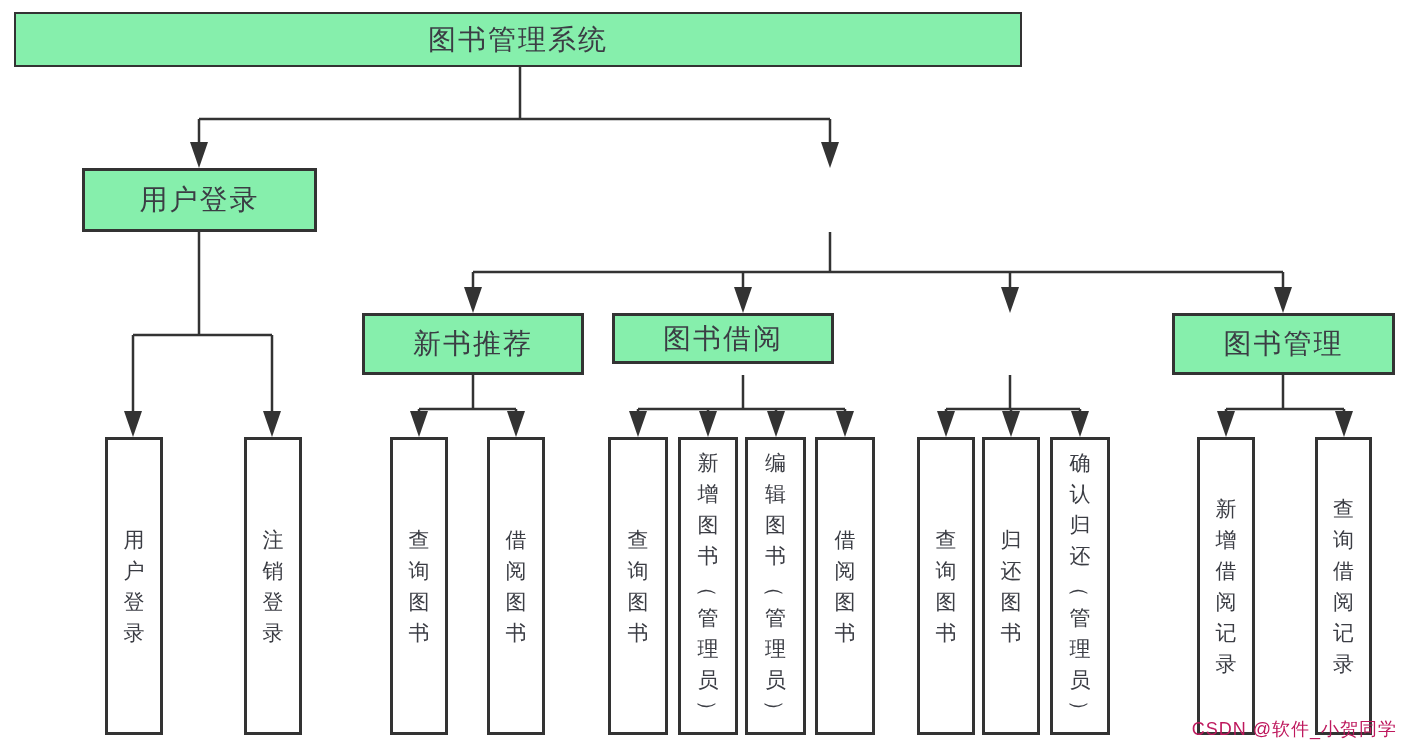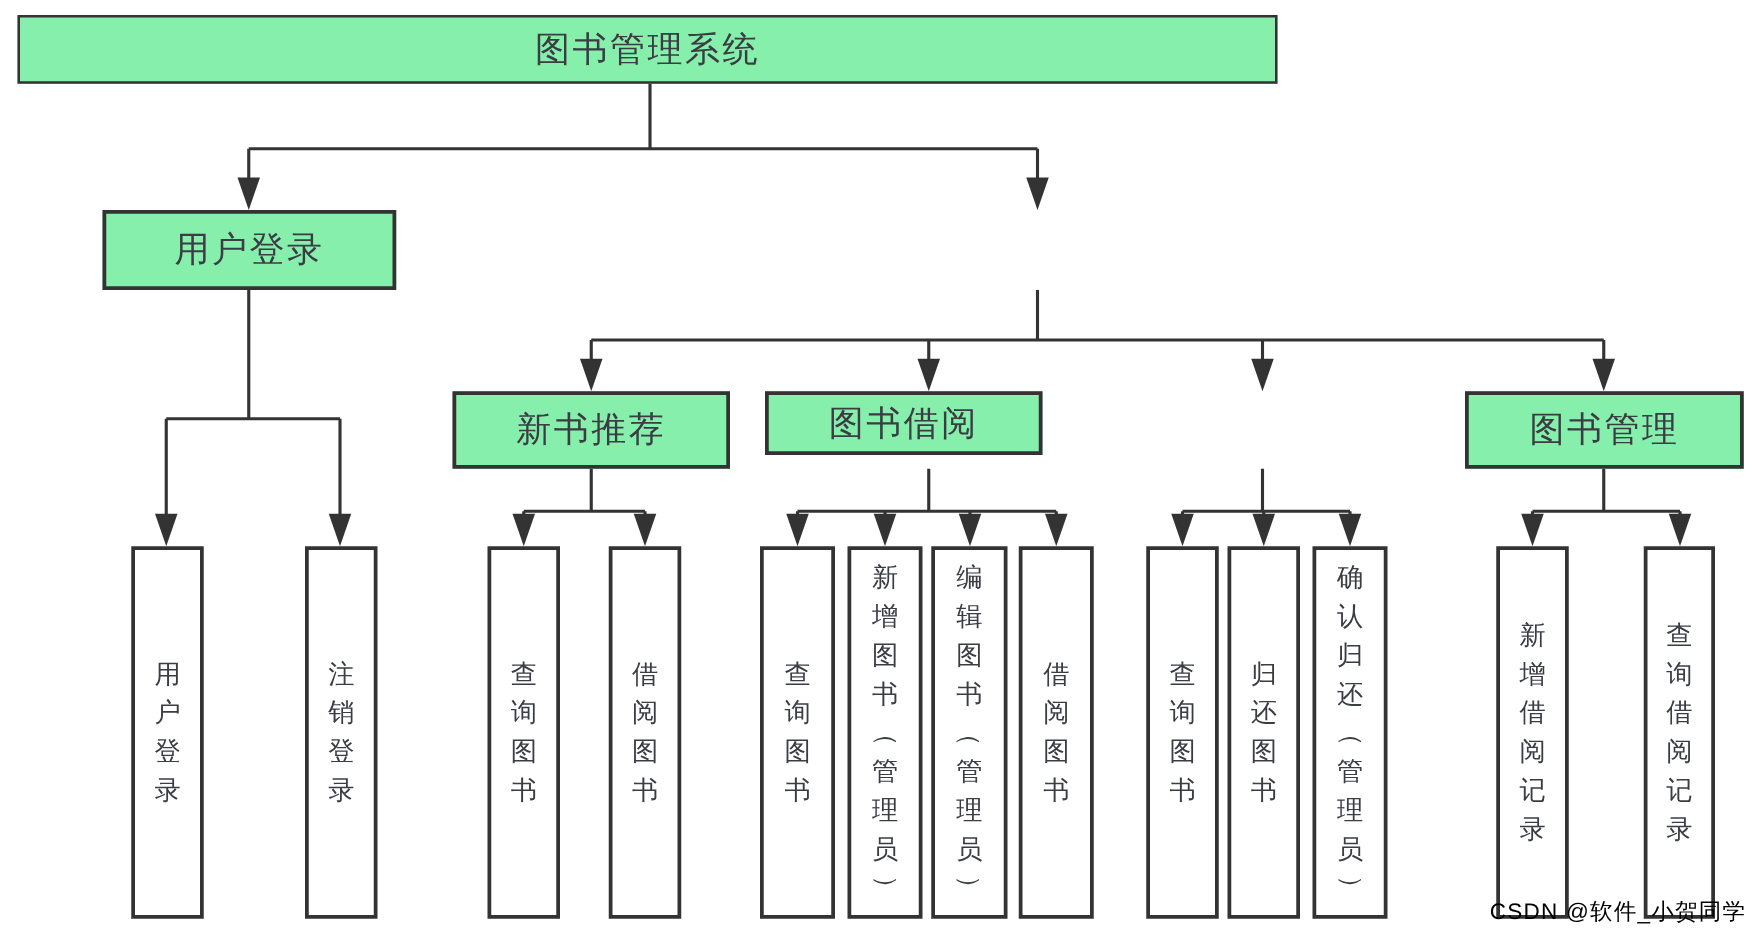--- a/index.html
+++ b/index.html
@@ -18,21 +18,21 @@
   .vbox {
     position:absolute; top:437px; height:298px; background:#ffffff;
     border:3px solid #333333; display:flex; align-items:center; justify-content:center;
   }
   .vtext {
     display:flex; flex-direction:column; align-items:center; gap:10px;
     color:#3b3d44; font-size:21px; line-height:1;
   }
   .vtext .rot { transform:rotate(90deg); }
   .watermark {
-    position:absolute; top:717px; right:8px; color:#000000;
+    position:absolute; top:717px; right:8px; color:#be185d;
     font-size:18px; letter-spacing:1px; z-index:5; white-space:nowrap;
   }
 </style>
 </head>
 <body>
 
 <div class="stage">
 
   <svg class="connectors" viewBox="0 0 1405 747" xmlns="http://www.w3.org/2000/svg">
       <line x1="520" y1="66" x2="520" y2="119" stroke="#333333" stroke-width="2.5"></line>

